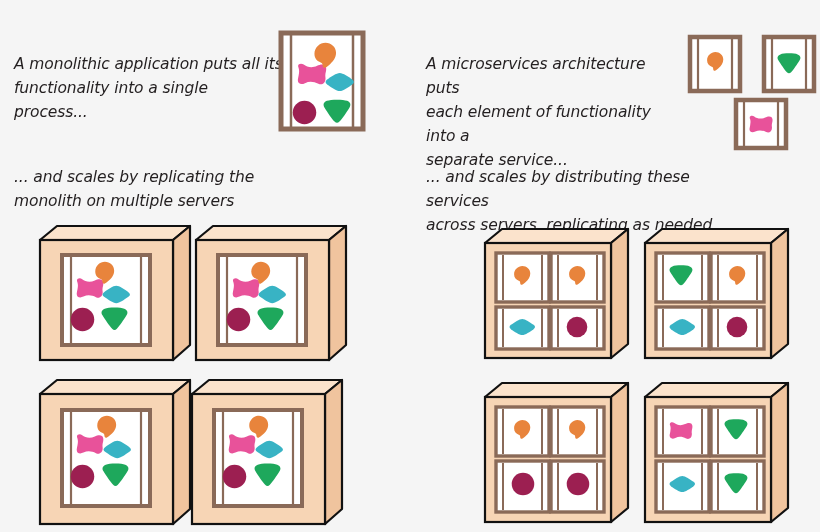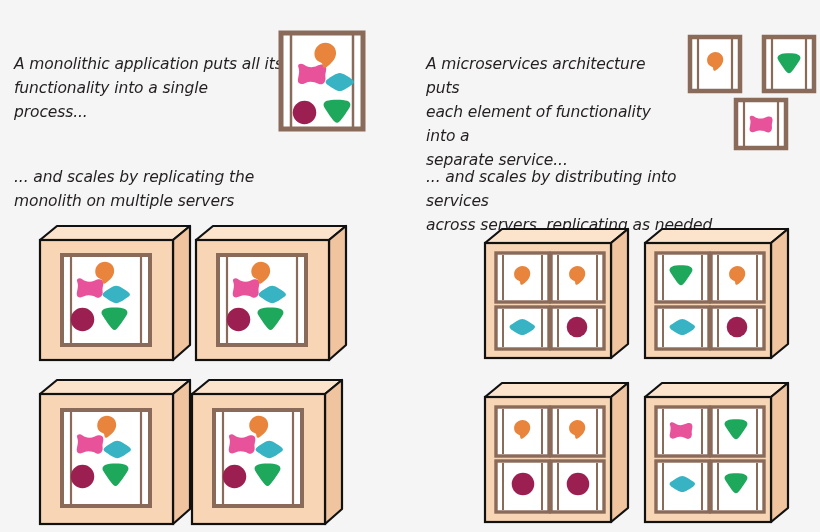--- a/index.html
+++ b/index.html
@@ -30,21 +30,21 @@
   <div class="caption" style="left:14px;top:52px;width:270px;">A monolithic application puts all its
 functionality into a single process...</div>
 
   <div class="caption" style="left:14px;top:165px;width:250px;">... and scales by replicating the
 monolith on multiple servers</div>
 
   <div class="caption" style="left:426px;top:52px;width:250px;">A microservices architecture puts
 each element of functionality into a
 separate service...</div>
 
-  <div class="caption" style="left:426px;top:165px;width:310px;">... and scales by distributing into services
+  <div class="caption" style="left:426px;top:165px;width:310px;">... and scales by distributing these services
 across servers, replicating as needed.</div>
 
   <svg class="art" viewBox="0 0 820 532">
     <defs>
 
       <symbol id="sym-pink-bowtie" viewBox="0 0 100 70">
         <path d="M8 14 C2 2 16 -2 24 4 C34 12 50 16 66 8 C76 3 92 0 94 14
                  C96 26 90 30 92 44 C94 60 82 70 70 64 C56 57 42 55 28 62
                  C16 68 4 64 6 50 C8 38 12 26 8 14 Z"></path>
       </symbol>

